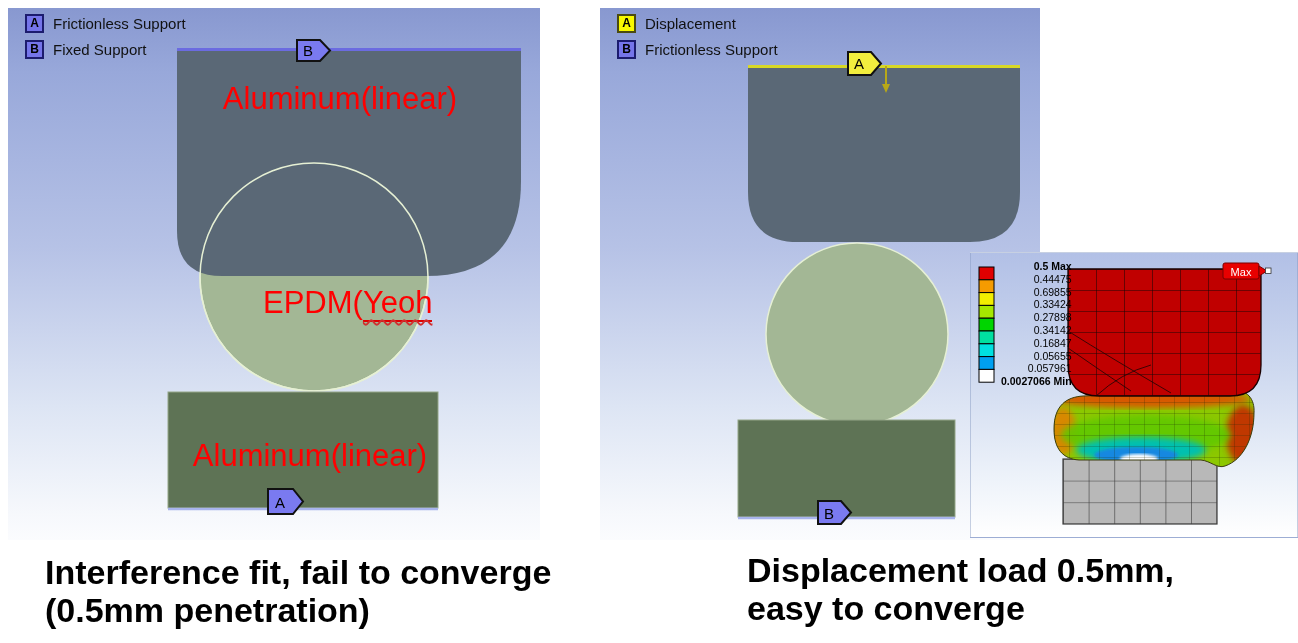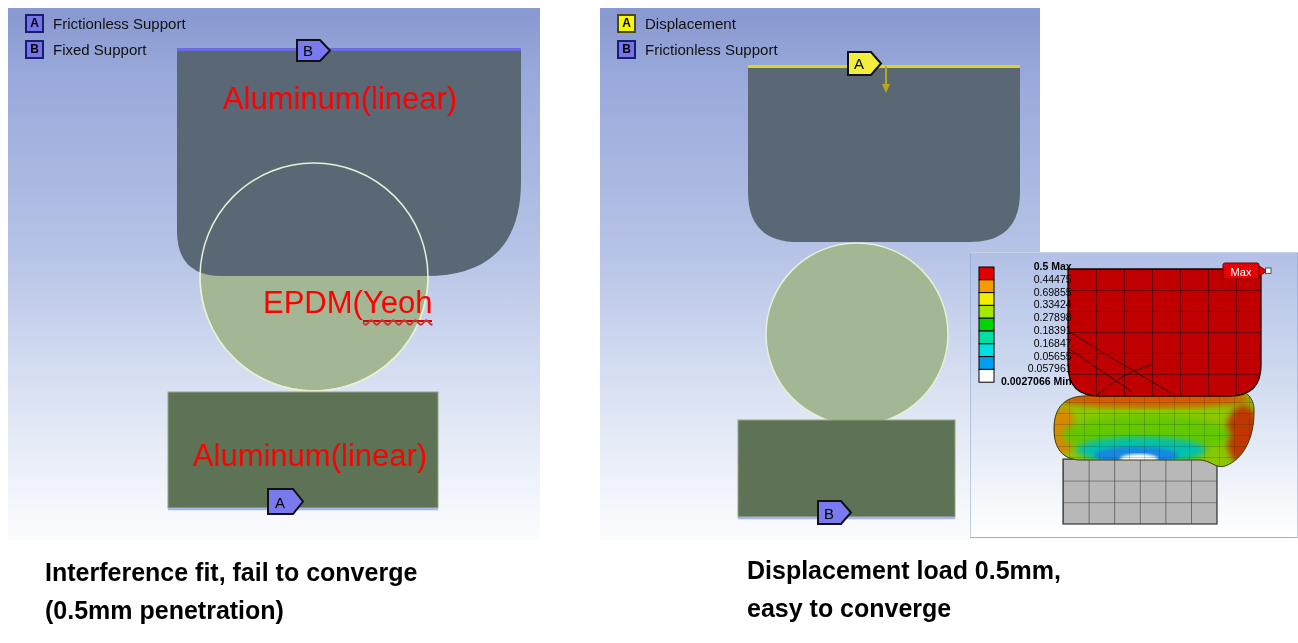--- a/index.html
+++ b/index.html
@@ -16,21 +16,21 @@
   .legend-key{width:15px;height:15px;border:2px solid #1c1c6e;background:#7575ea;
               color:#000;font-size:12px;font-weight:bold;text-align:center;line-height:15px;margin-right:9px;}
   .legend-key.yellow{background:#f8f800;border-color:#4a4a10;}
   .legend-label{font-size:15px;color:#111;}
 
   .mat-label{position:absolute;color:#ff0000;font-size:31px;line-height:46px;white-space:nowrap;}
   .center{text-align:center;transform:translateX(-50%);}
   .yeoh{border-bottom:2px solid #e00000;}
   .yeoh .wavy{text-decoration:underline wavy #d03030;text-decoration-thickness:1.5px;text-underline-offset:6px;}
 
-  .caption{position:absolute;color:#000;font-size:25px;font-weight:bold;line-height:38px;}
+  .caption{position:absolute;color:#000;font-size:34px;font-weight:bold;line-height:38px;}
 
   #inset{position:absolute;left:970px;top:252px;width:328px;height:286px;
          background:linear-gradient(180deg,#b2c0e6 0%,#cdd8ef 40%,#eef3fa 80%,#ffffff 100%);
          border:1px solid rgba(130,150,190,.45);box-sizing:border-box;}
   #inset-legend-labels{position:absolute;left:30px;top:7px;}
   .inset-val{font-size:10.5px;line-height:12.8px;color:#000;white-space:nowrap;text-align:right;}
   .inset-val.bold{font-weight:bold;}
 </style>
 </head>
 <body>
@@ -192,21 +192,21 @@
         <rect x="8" y="116.4" width="15" height="12.8" stroke="#000" stroke-width="1" fill="#ffffff"></rect>
       </g>
     </svg>
 
     <div id="inset-legend-labels">
       <div class="inset-val bold">0.5 Max</div>
       <div class="inset-val">0.44475</div>
       <div class="inset-val">0.69855</div>
       <div class="inset-val">0.33424</div>
       <div class="inset-val">0.27898</div>
-      <div class="inset-val">0.18391</div>
+      <div class="inset-val">0.34142</div>
       <div class="inset-val">0.16847</div>
       <div class="inset-val">0.05655</div>
       <div class="inset-val">0.057961</div>
       <div class="inset-val bold">0.0027066 Min</div>
     </div>
   </div>
 
   <div class="caption" style="left:45px;top:553px;">
     <div>Interference fit, fail to converge</div>
     <div>(0.5mm penetration)</div>

